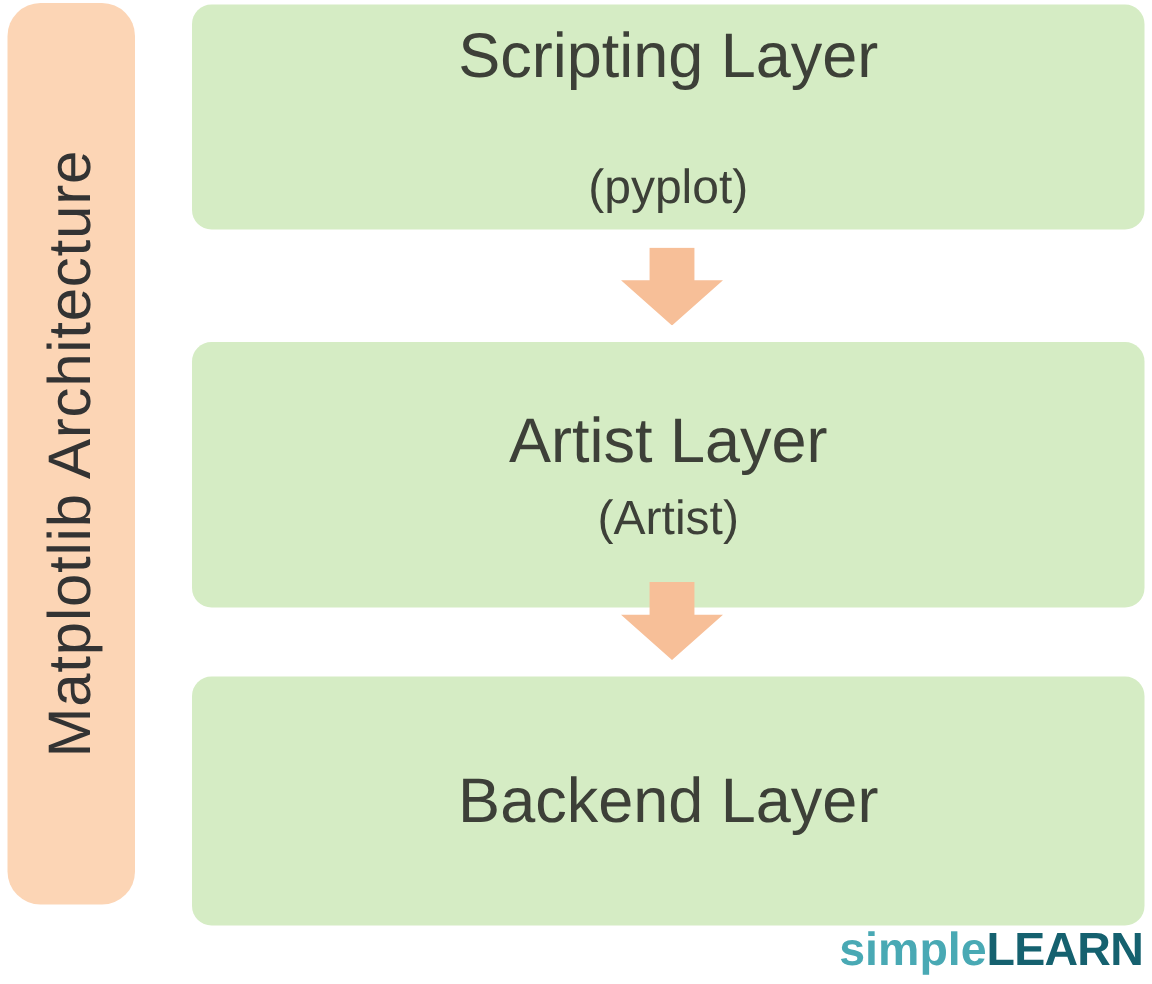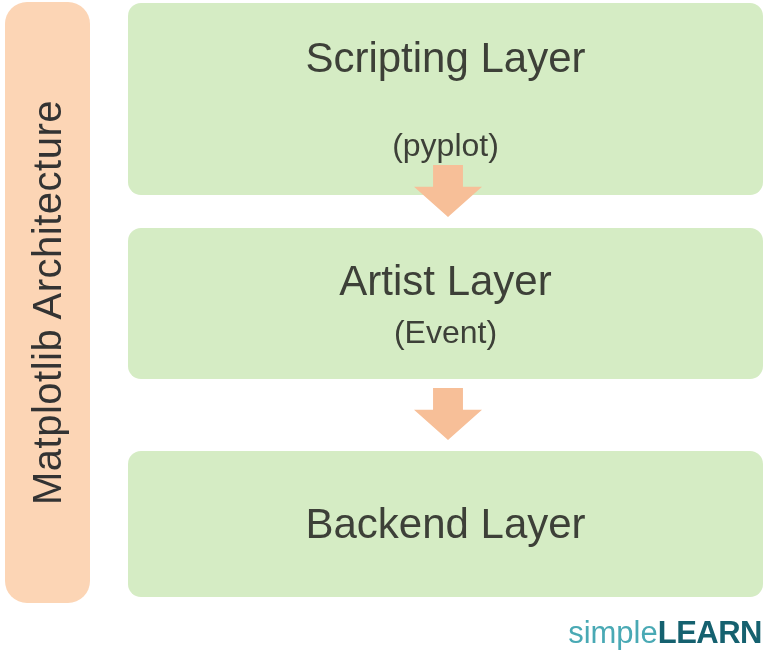--- a/index.html
+++ b/index.html
@@ -47,23 +47,23 @@
     left: 128px;
     width: 635px;
     background: var(--box-green);
     border-radius: 13px;
     display: flex;
     flex-direction: column;
     align-items: center;
     justify-content: center;
     text-align: center;
   }
-  .box-1 { top: 3px;   height: 192px; gap: 36px; }
-  .box-2 { top: 228px; height: 151px; }
-  .box-3 { top: 451px; height: 146px; }
+  .box-1 { top: 3px;   height: 150px; gap: 36px; }
+  .box-2 { top: 228px; height: 177px; }
+  .box-3 { top: 451px; height: 166px; }
   .layer-title {
     font-size: 42px;
     line-height: 56px;
     color: var(--text-dark);
   }
   .layer-subtitle {
     font-size: 32px;
     line-height: 46px;
     color: var(--text-dark);
   }
@@ -80,21 +80,21 @@
   .logo {
     position: absolute;
     right: 6px;
     bottom: 8px;
     font-size: 31px;
     line-height: 31px;
     white-space: nowrap;
   }
   .logo-light {
     color: var(--logo-light-teal);
-    font-weight: 400;
+    font-weight: 700;
   }
   .logo-bold {
     color: var(--logo-dark-teal);
     font-weight: 700;
     letter-spacing: -0.5px;
     margin-top: 18px;
   }
 </style>
 </head>
 <body>
@@ -107,21 +107,21 @@
 
   <div class="layer-box box-1">
     <div class="layer-title">Scripting Layer</div>
     <div class="layer-subtitle">(pyplot)</div>
   </div>
 
   <div class="arrow arrow-1"></div>
 
   <div class="layer-box box-2">
     <div class="layer-title">Artist Layer</div>
-    <div class="layer-subtitle">(Event)</div>
+    <div class="layer-subtitle">(Artist)</div>
   </div>
 
   <div class="arrow arrow-2"></div>
 
   <div class="layer-box box-3">
     <div class="layer-title">Backend Layer</div>
   </div>
 
   <div class="logo"><span class="logo-light">simple</span><span class="logo-bold">LEARN</span></div>
 

